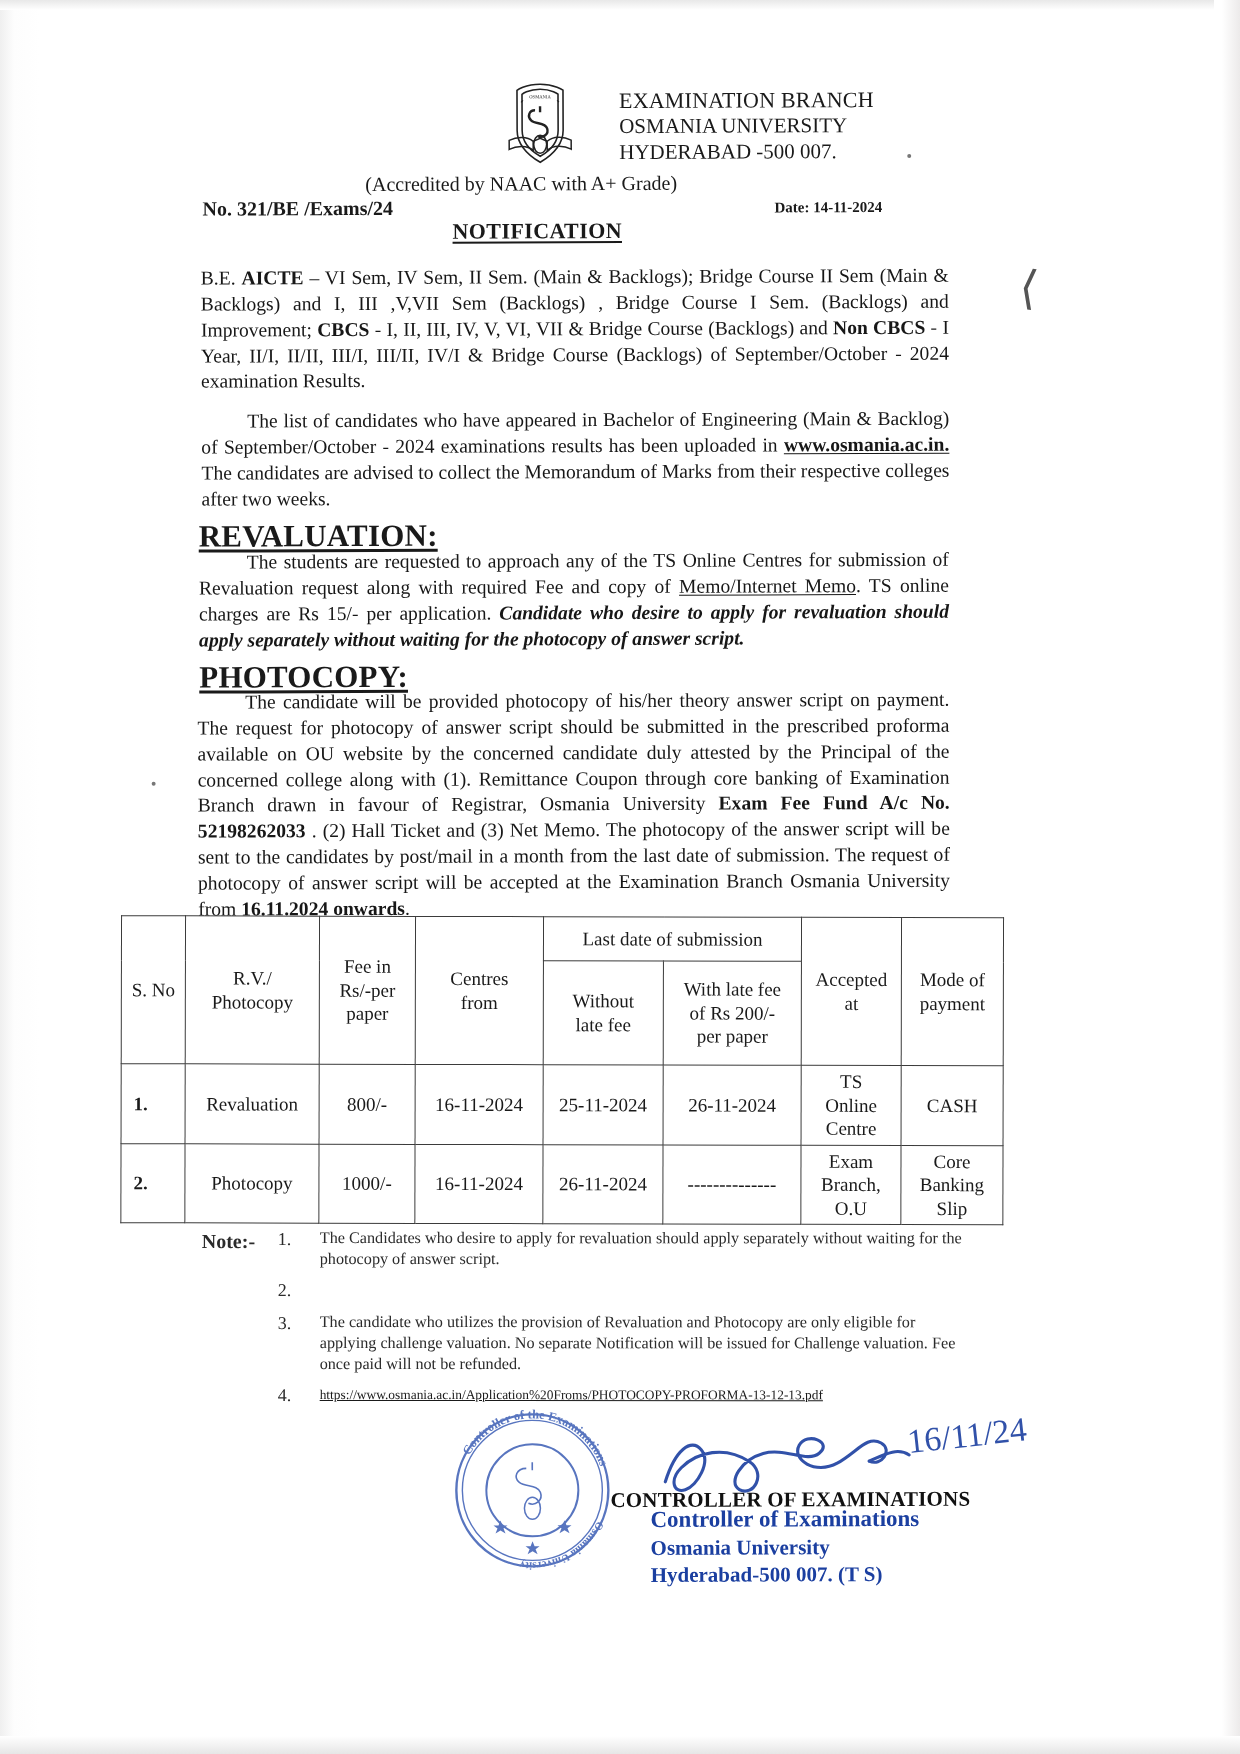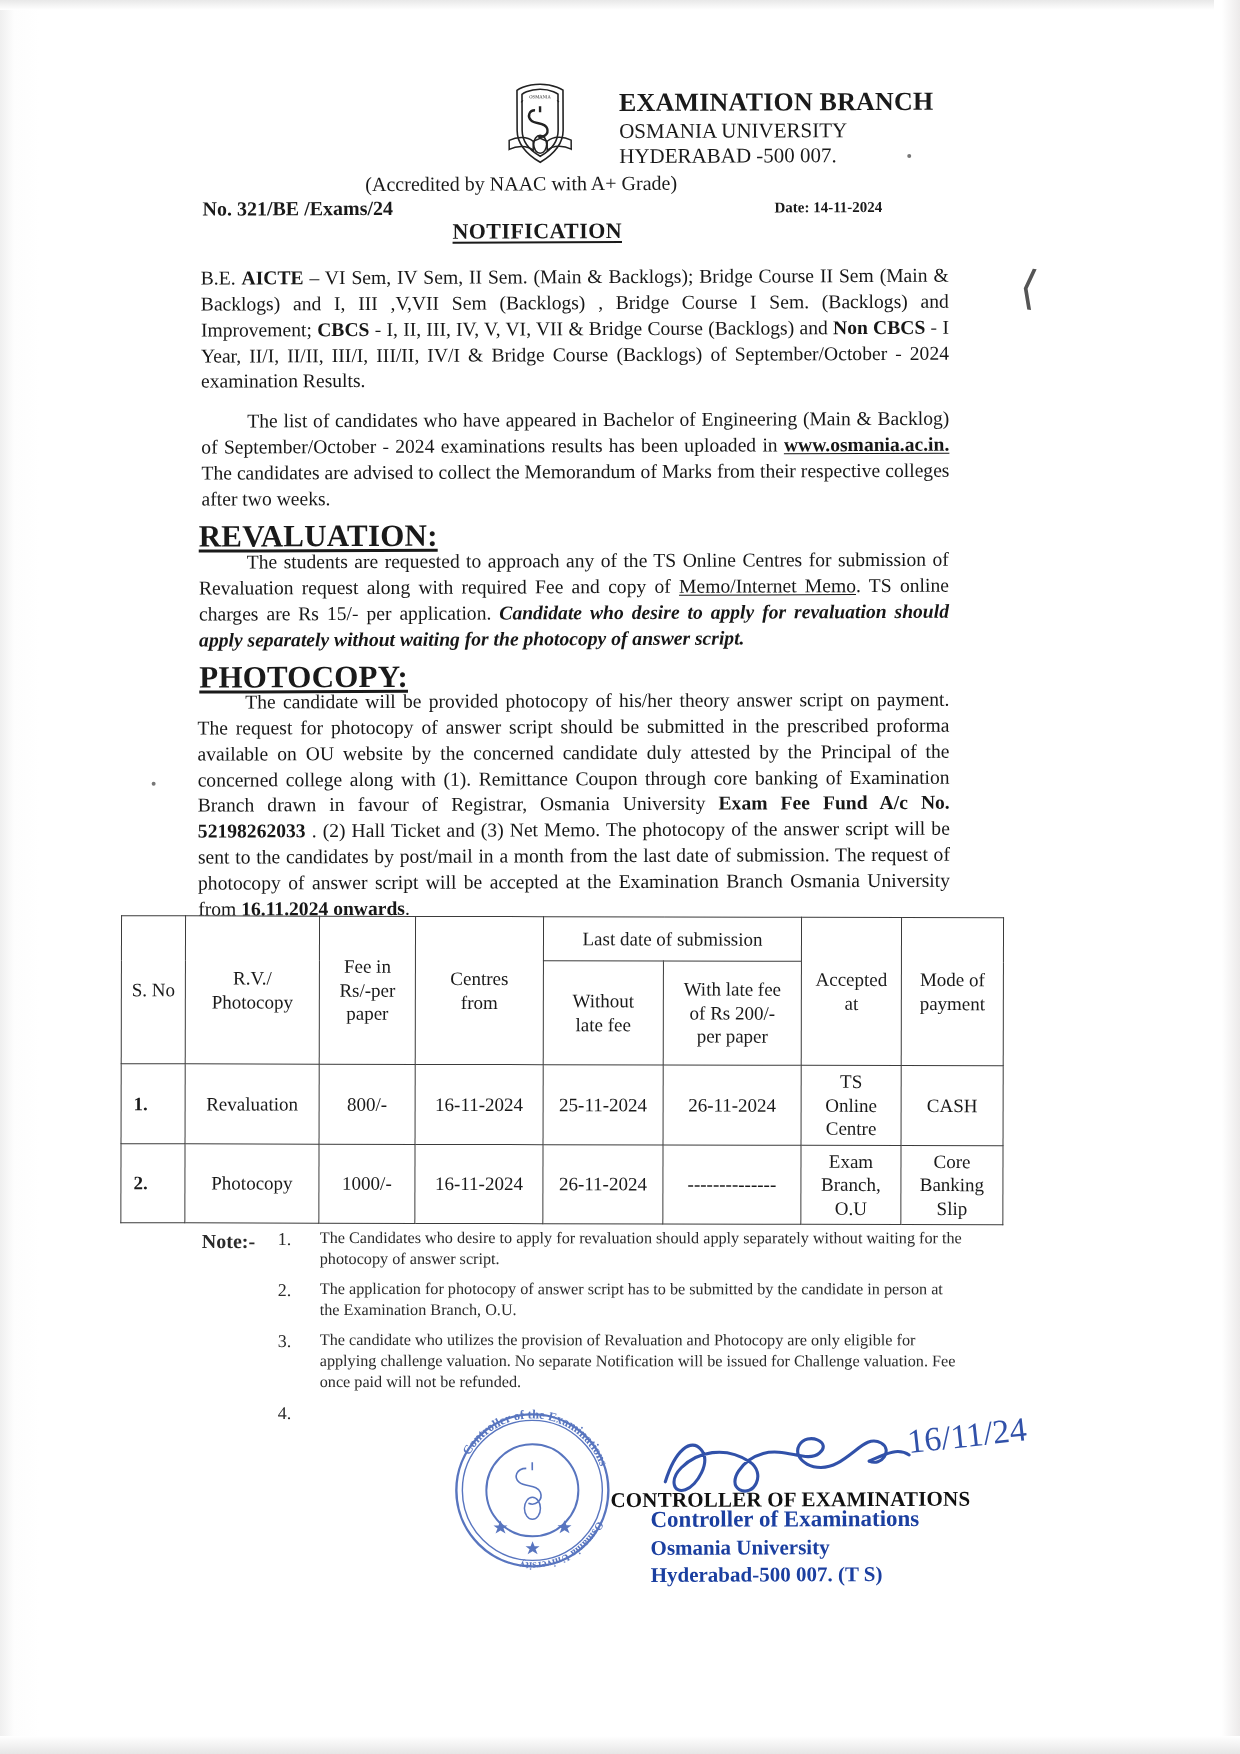--- a/index.html
+++ b/index.html
@@ -55,22 +55,22 @@
     margin-left: 300px;
     position: relative;
     flex: 0 0 auto;
   }
   .emblem svg { display: block; }
   .header-text {
     margin-left: 36px;
     padding-top: 10px;
   }
   .hdr-line1 {
-    font-size: 26px;
-    font-weight: bold;
+    font-size: 22px;
+    font-weight: normal;
     letter-spacing: 0.2px;
     line-height: 1.18;
     white-space: nowrap;
   }
   .hdr-line2, .hdr-line3 {
     font-size: 21px;
     line-height: 1.22;
     white-space: nowrap;
   }
 
@@ -424,30 +424,32 @@
 
     <div class="notes">
       <div class="note-row">
         <div class="note-lead">Note:-</div>
         <div class="note-num">1.</div>
         <div class="note-body">The Candidates who desire to apply for revaluation should apply separately without waiting for the photocopy of answer script.</div>
       </div>
       <div class="note-row">
         <div class="note-lead"></div>
         <div class="note-num">2.</div>
-        <div class="note-body">The application for photocopy of answer script has to be submitted by the candidate in person at the Examination Branch, O.U.</div>
       </div>
       <div class="note-row">
         <div class="note-lead"></div>
         <div class="note-num">3.</div>
         <div class="note-body">The candidate who utilizes the provision of Revaluation and Photocopy are only eligible for applying challenge valuation. No separate Notification will be issued for Challenge valuation. Fee once paid will not be refunded.</div>
       </div>
       <div class="note-row">
         <div class="note-lead"></div>
         <div class="note-num">4.</div>
+        <div class="note-body">
+          <span class="note-link">https://www.osmania.ac.in/Application%20Froms/PHOTOCOPY-PROFORMA-13-12-13.pdf</span>
+        </div>
       </div>
     </div>
 
     <div class="seal">
       <svg viewBox="0 0 180 180" width="180" height="180">
         <defs>
           <path id="outerArc" d="M 90,90 m -72,0 a 72,72 0 1,1 144,0 a 72,72 0 1,1 -144,0"></path>
           <path id="innerArc" d="M 90,90 m -58,0 a 58,58 0 1,1 116,0 a 58,58 0 1,1 -116,0"></path>
         </defs>
         <circle cx="90" cy="90" r="76" fill="none" stroke="#2a4fae" stroke-width="2.4"></circle>

